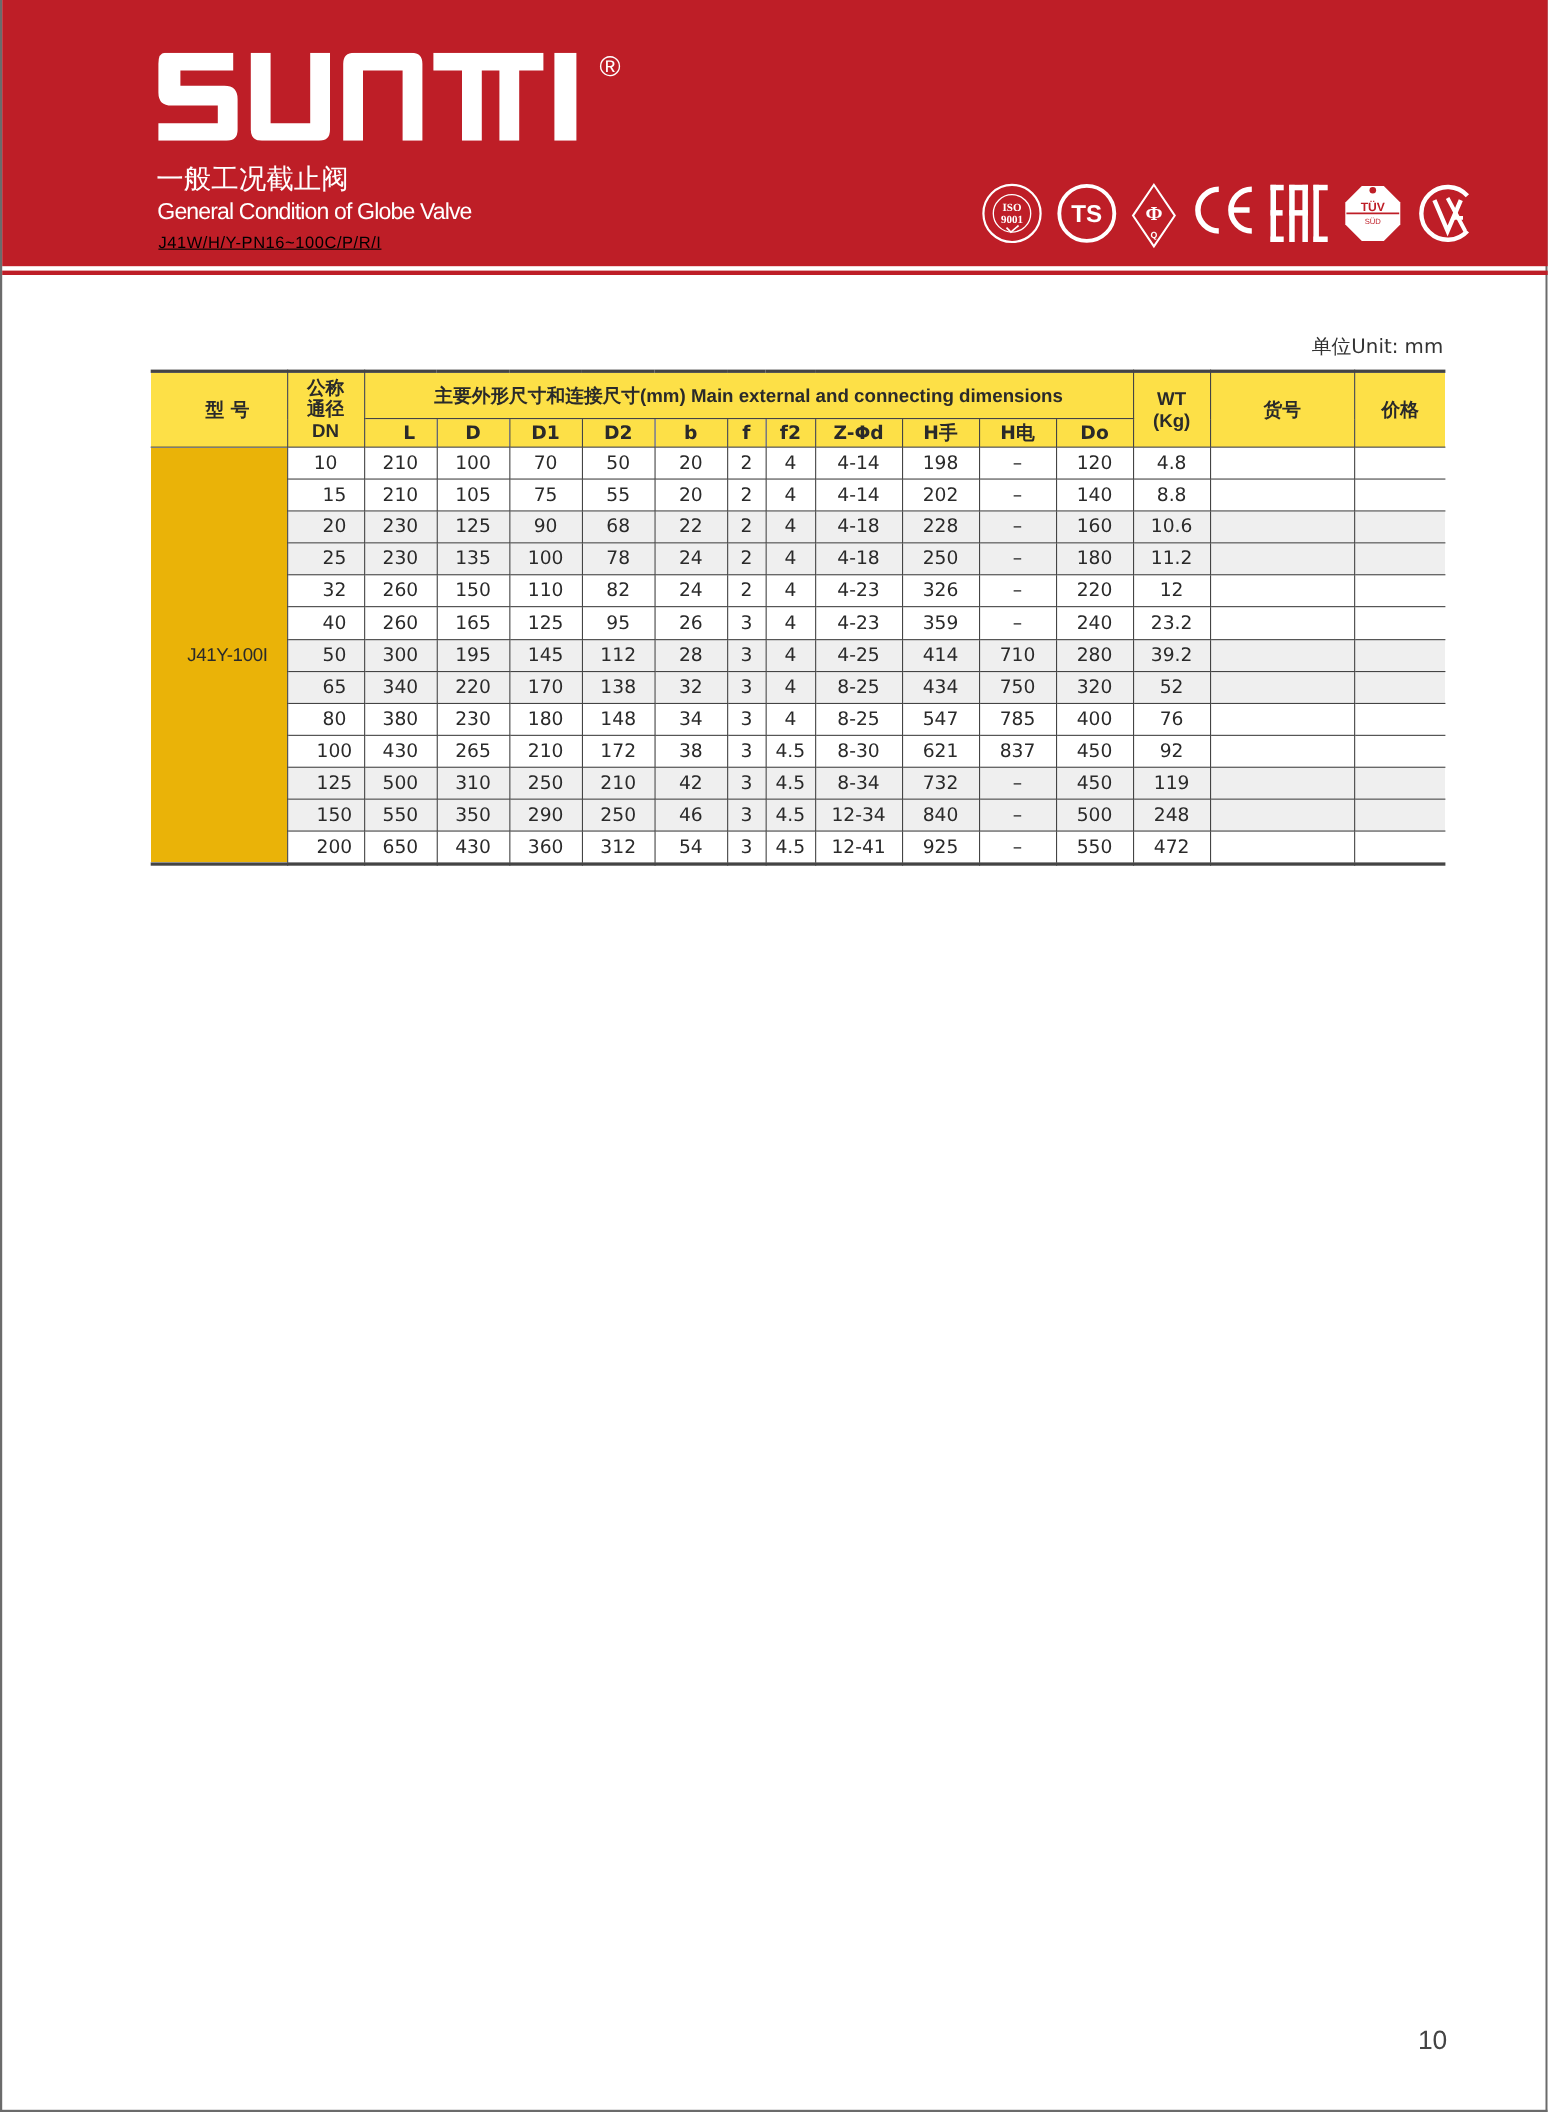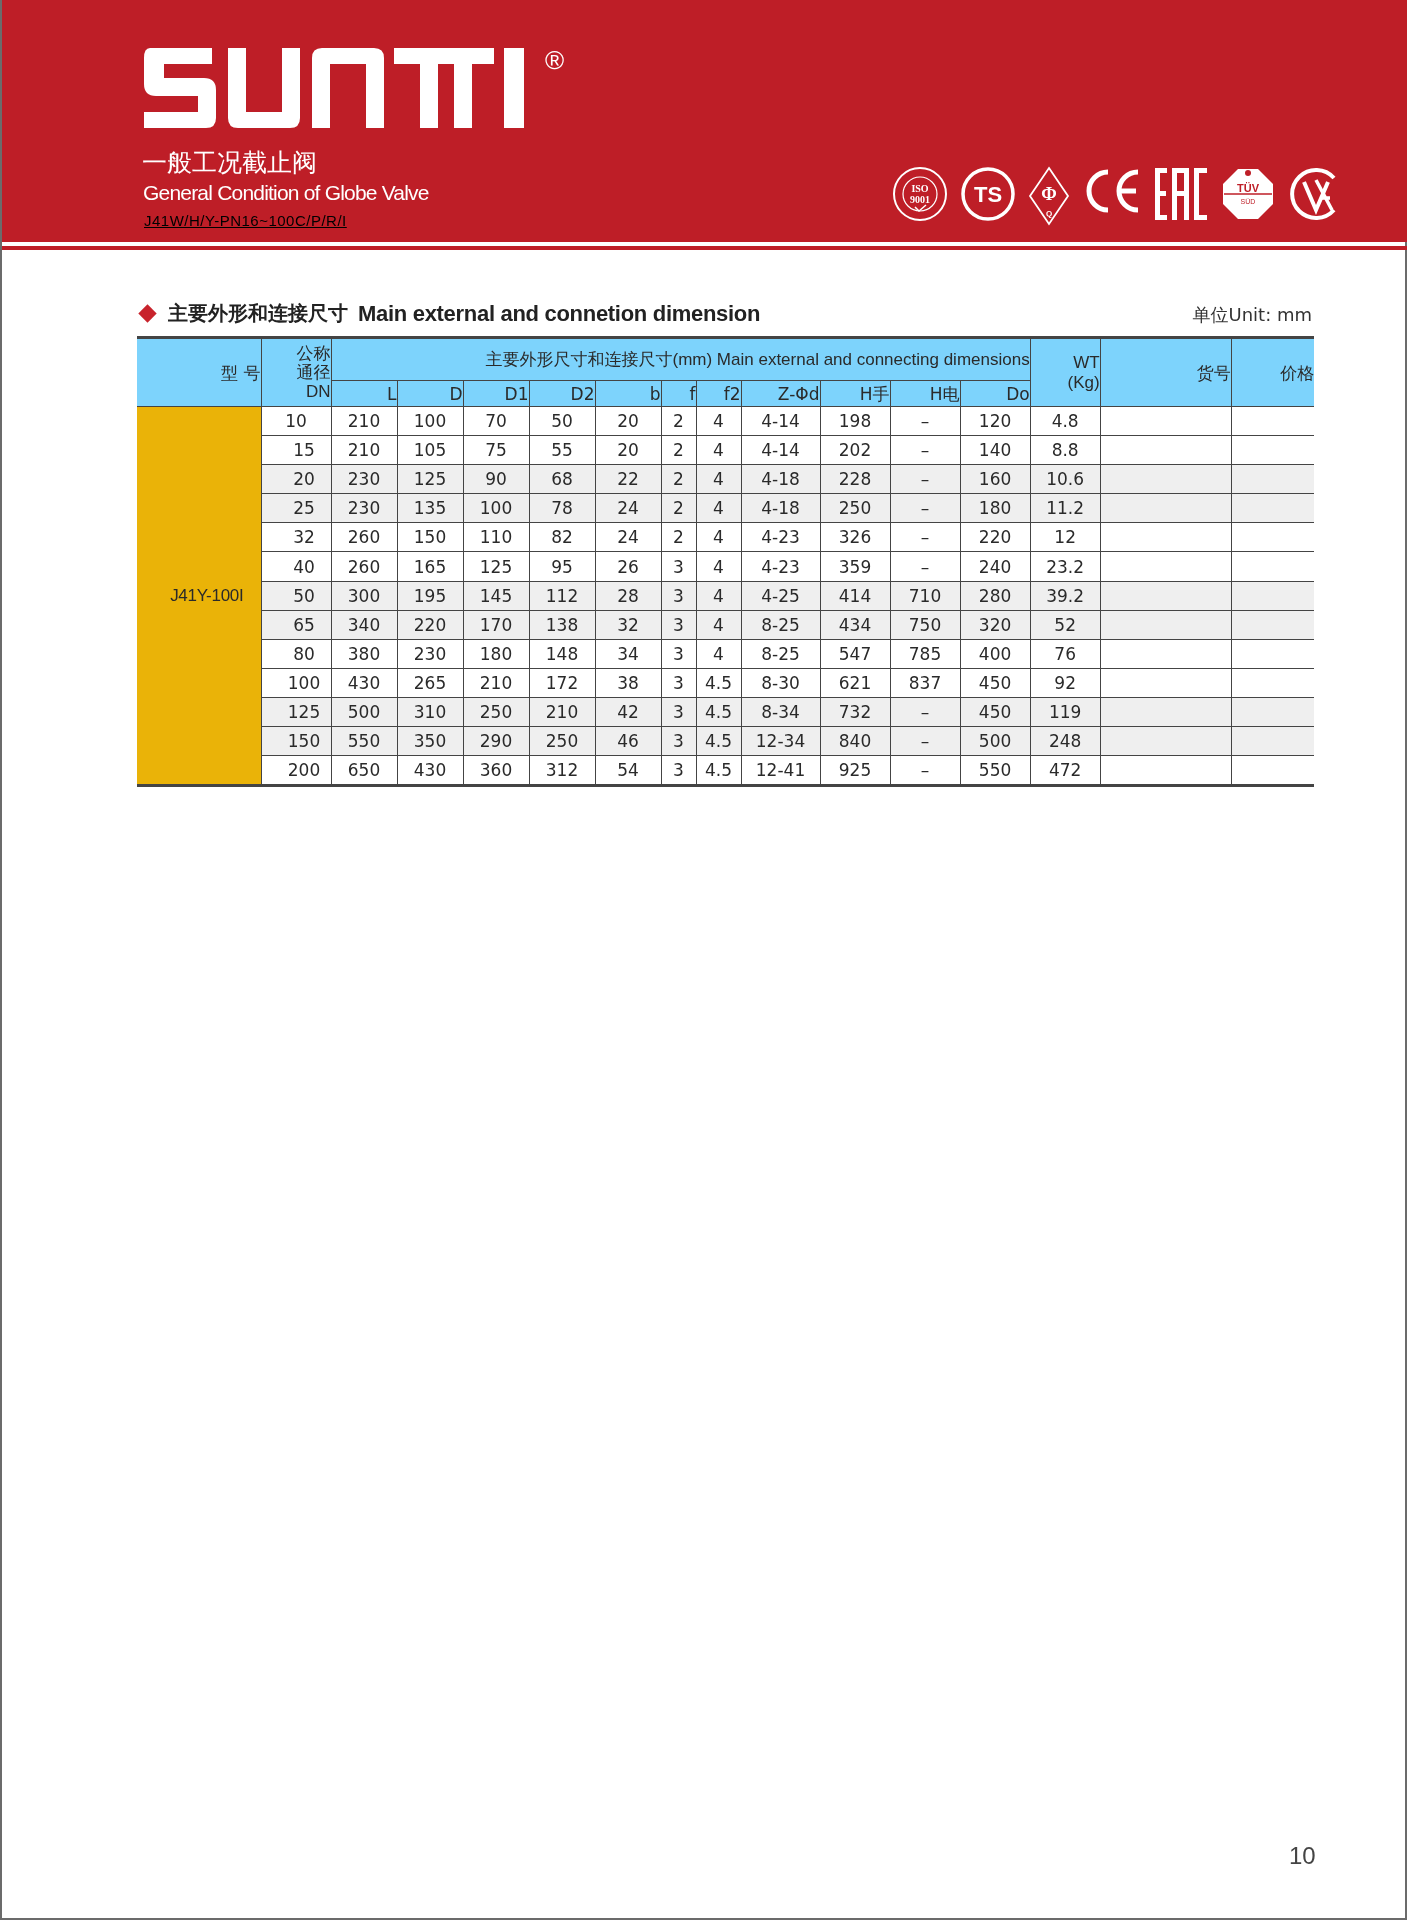--- a/index.html
+++ b/index.html
@@ -16,21 +16,21 @@
     .certs { position: absolute; left: 890px; top: 166px; height: 60px; display: flex; align-items: flex-start; gap: 12px; }
     .cert { display: inline-flex; align-items: center; justify-content: center; color: #fff; }
     .section-head { position: absolute; left: 135px; top: 300px; display: flex; align-items: center; }
     .diamond { width: 13px; height: 13px; background: #c8232c; transform: rotate(45deg); margin: 0 14px 0 4px; }
     .sh-cn { font-size: 20px; font-weight: bold; color: #222; font-family: "DejaVu Sans", sans-serif; }
     .sh-en { font-size: 22px; font-weight: bold; color: #222; margin-left: 10px; letter-spacing: -0.3px; }
     .unit { position: absolute; right: 93px; top: 303px; font-size: 18px; color: #333; font-family: "DejaVu Sans", sans-serif; }
     table { position: absolute; left: 135px; top: 336px; width: 1177px; border-collapse: collapse; table-layout: fixed; font-family: "DejaVu Sans", sans-serif; font-size: 17px; color: #2a2a2a; }
     table { border-top: 3px solid #444; border-bottom: 3px solid #444; }
     th, td { border: 1.5px solid #444; text-align: center; vertical-align: middle; padding: 0; overflow: hidden; white-space: nowrap; }
-    th { background: #7dd3fc; font-weight: normal; font-size: 17px; line-height: 20px; text-align: right; }
+    th { background: #fde047; font-weight: bold; font-size: 17px; line-height: 20px; }
     tr.h1 th { height: 43px; }
     tr.h2 th { height: 26px; }
     td { height: 29.1px; line-height: 28px; }
     th:first-child, td:first-child { border-left: none; padding-left: 16px; }
     th:last-child, td:last-child { border-right: none; }
     tr.gray td { background: #efefef; }
     td.model { background: #eab308; font-family: "Liberation Sans", sans-serif; font-size: 17px; letter-spacing: -0.3px; }
     .pageno { position: absolute; left: 1287px; top: 1842px; font-size: 24px; color: #444; }
   </style>
 </head>
@@ -119,25 +119,20 @@
     </span>
     <span class="cert">
       <svg width="56" height="56" viewBox="0 0 56 56">
         <path d="M46 12 A24 24 0 1 0 46 44" fill="none" stroke="#fff" stroke-width="4"></path>
         <path d="M16 16 L28 44 L40 16" fill="none" stroke="#fff" stroke-width="4"></path>
         <path d="M28 14 L44 44 M33 32 H42" fill="none" stroke="#fff" stroke-width="3.5"></path>
       </svg>
     </span>
   </div>
 
-  <div class="section-head">
-    <span class="diamond"></span>
-    <span class="sh-cn">主要外形和连接尺寸</span>
-    <span class="sh-en">Main external and connetion dimension</span>
-  </div>
   <div class="unit">单位Unit: mm</div>
 
   <table>
     <colgroup>
       <col style="width:124px">
         <col style="width:70px">
       <col style="width:66px">
         <col style="width:66px">
         <col style="width:66px">
         <col style="width:66px">

